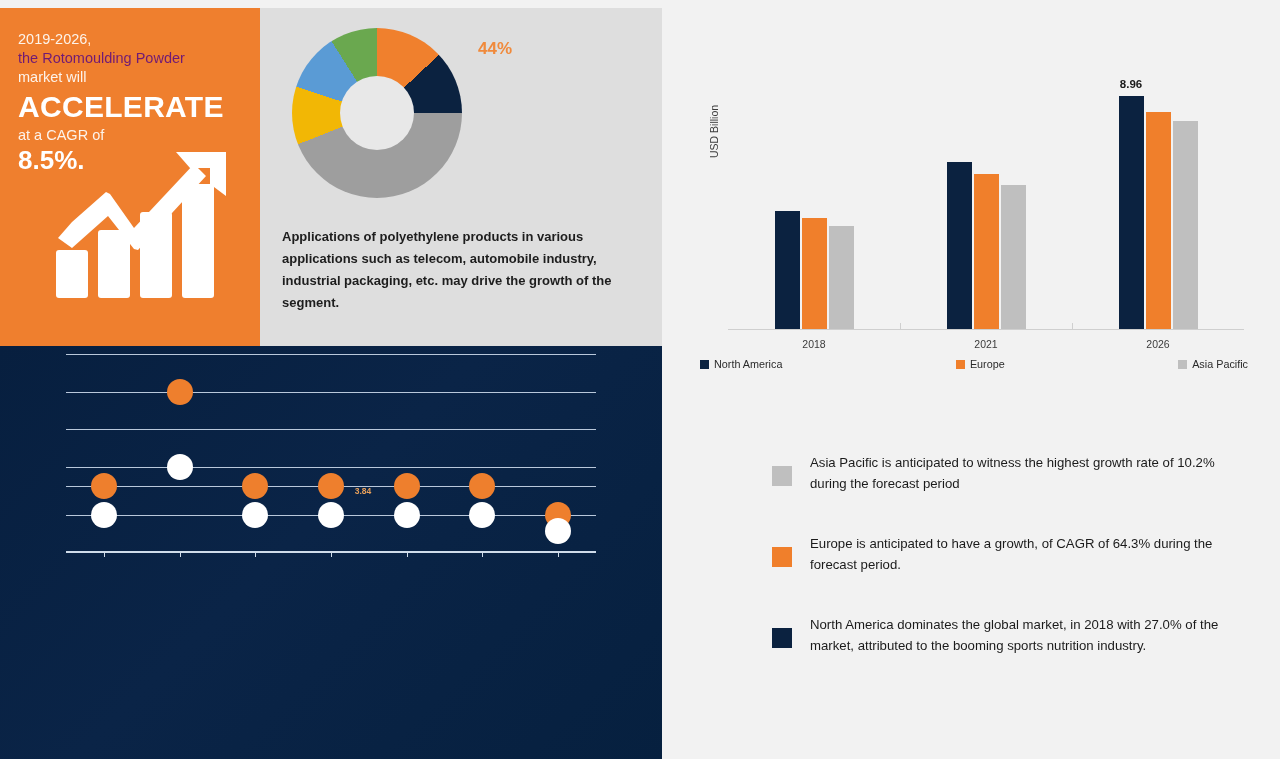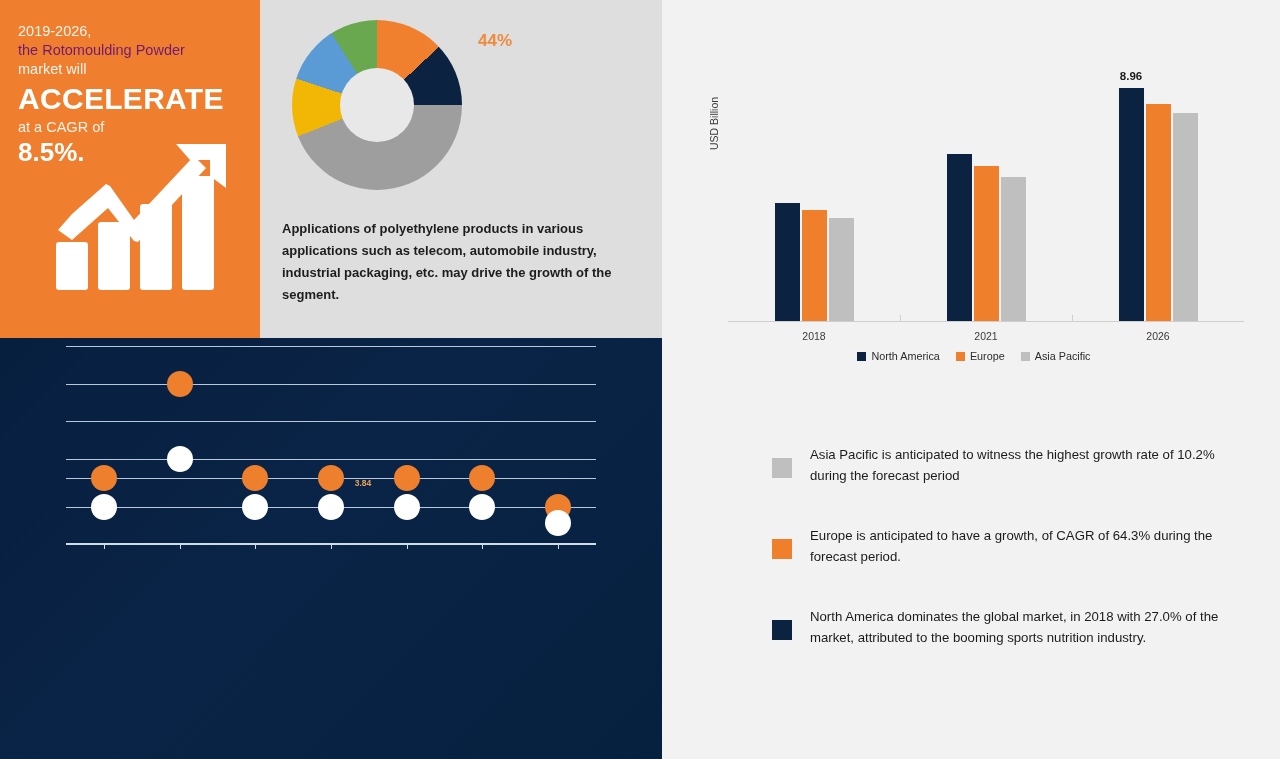--- a/index.html
+++ b/index.html
@@ -3,21 +3,21 @@
 <meta charset="utf-8">
 <style>
   * { box-sizing: border-box; margin: 0; padding: 0; }
   html, body { width: 1280px; height: 759px; }
   body {
     font-family: "Liberation Sans", sans-serif;
     background: #f2f2f2;
     position: relative;
     overflow: hidden;
   }
-  .page { position: absolute; inset: 0; }
+  .page { position: absolute; inset: 0; margin-top: 8px; }
 
   
   .left-col { position: absolute; left: 0; top: 0; width: 662px; height: 759px; }
 
   
   .hero {
     position: absolute; left: 0; top: 0; width: 260px; height: 338px;
     background: #ef7f2e; overflow: hidden;
   }
   .hero-text { position: absolute; left: 18px; top: 22px; width: 232px; color: #ffffff; }
@@ -87,21 +87,21 @@
   .bar-value {
     position: absolute; transform: translateX(-50%);
     font-size: 11.5px; font-weight: bold; color: #1a1a1a; white-space: nowrap;
   }
   .xtick {
     position: absolute; transform: translateX(-50%);
     font-size: 10.5px; color: #3b3b3b;
   }
   .bar-legend {
     position: absolute; left: 0; right: 0; bottom: 18px;
-    display: flex; justify-content: center; align-items: center; gap: 16px;
+    display: flex; justify-content: space-between; align-items: center; gap: 16px;
   }
   .bl-item { display: flex; align-items: center; gap: 5px; font-size: 10.8px; color: #2b2b2b; }
   .bl-swatch { width: 9px; height: 9px; display: inline-block; }
 
   
   .insights { position: absolute; left: 78px; top: 445px; width: 510px; }
   .insight { display: flex; gap: 18px; align-items: flex-start; margin-bottom: 40px; padding-left: 32px; }
   .ins-swatch { flex: 0 0 auto; width: 20px; height: 20px; margin-top: 13px; }
   .ins-text { flex: 1 1 auto; font-size: 13.2px; line-height: 20.5px; color: #1b1b1b; }
 </style>

